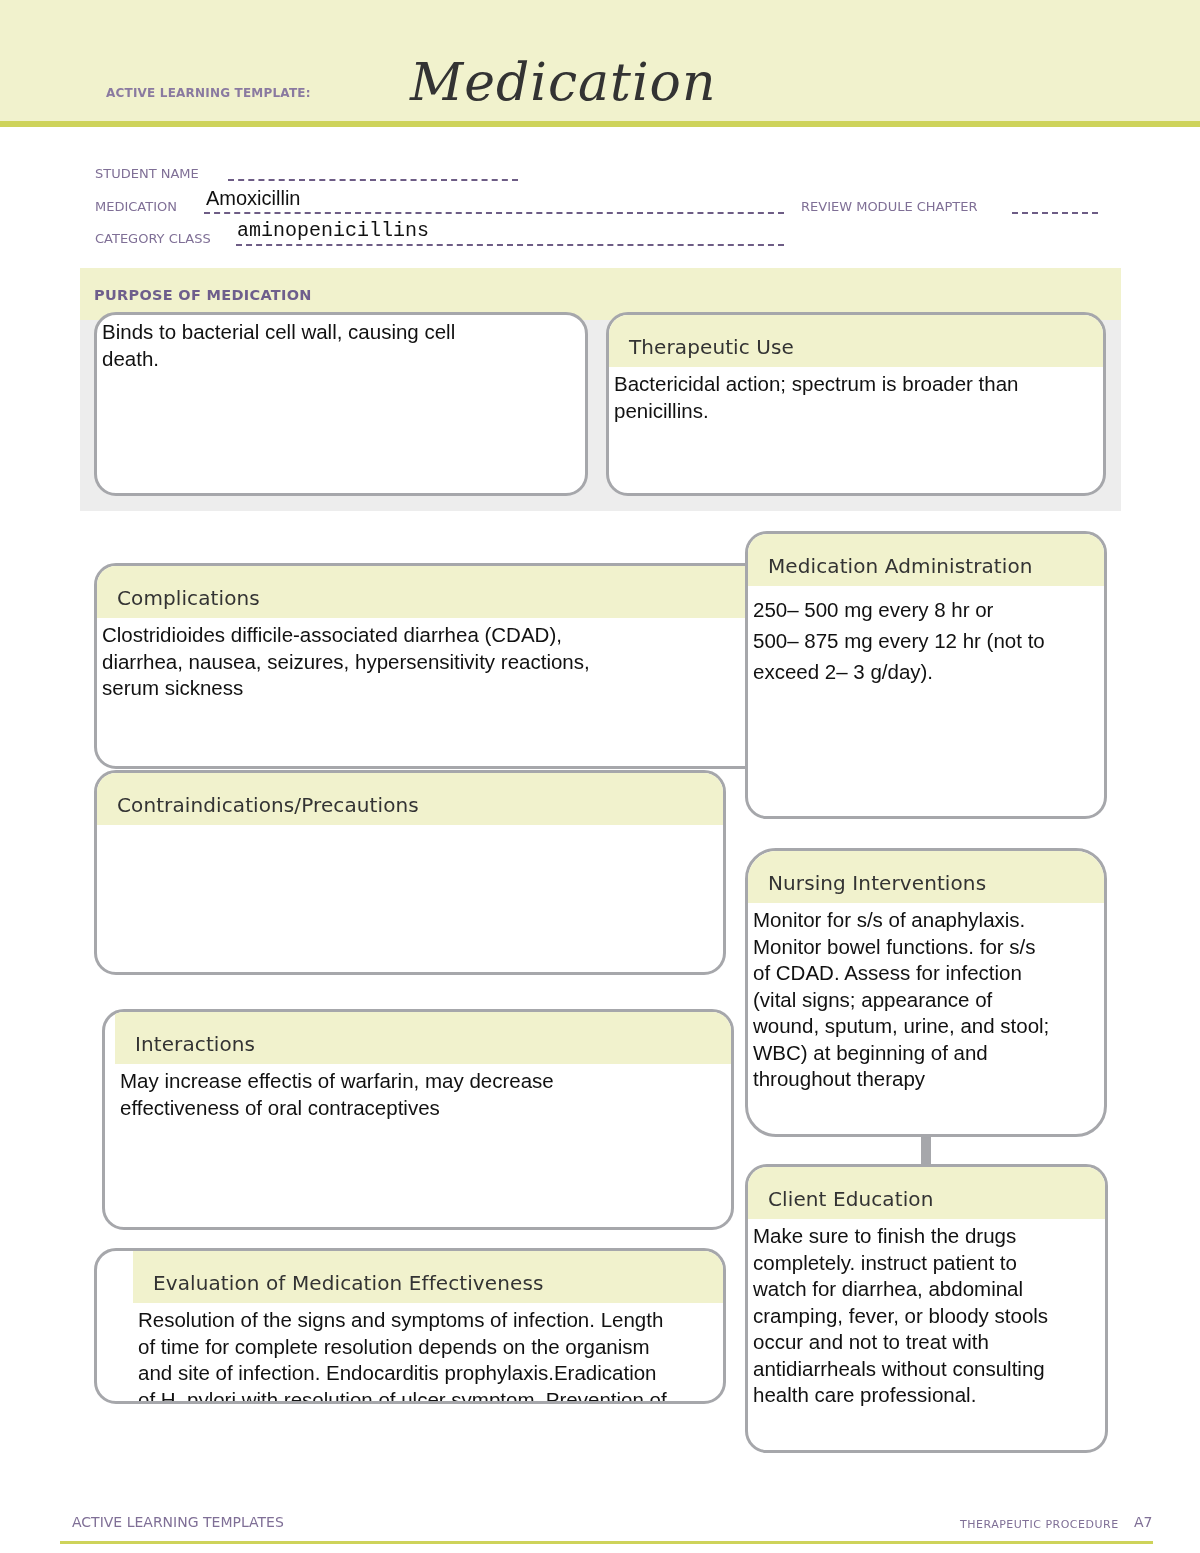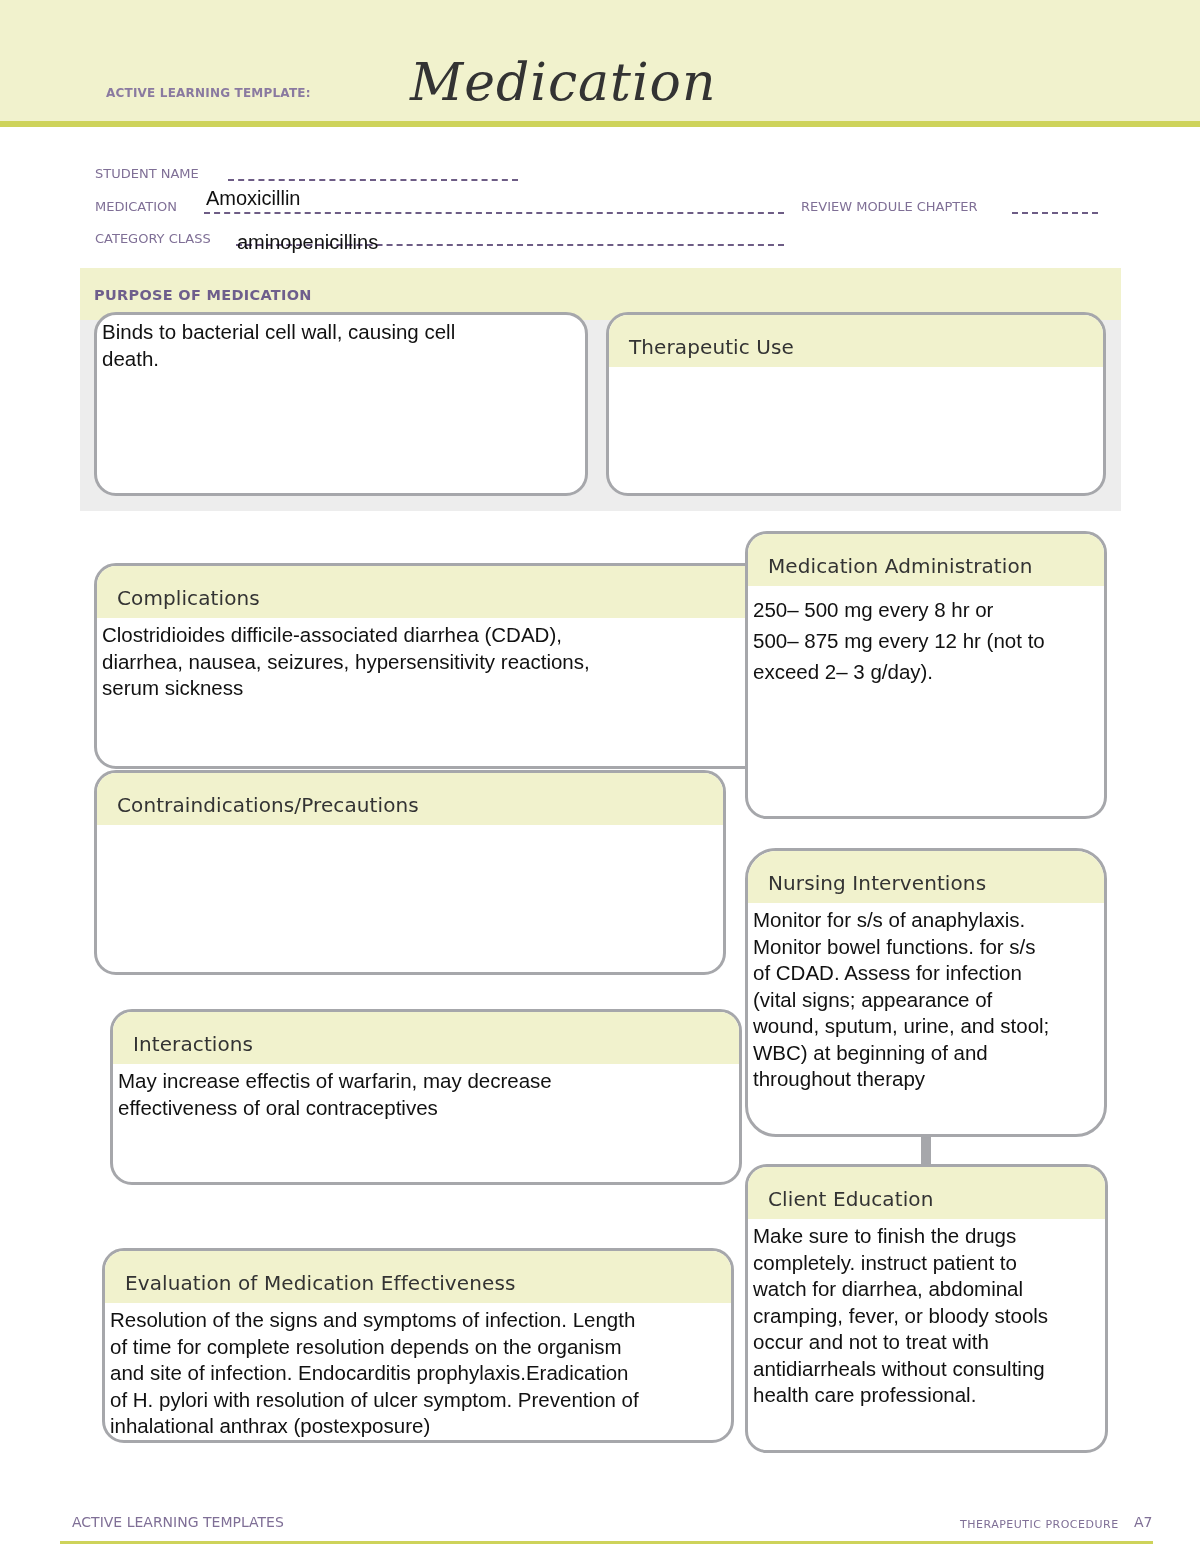--- a/index.html
+++ b/index.html
@@ -47,63 +47,65 @@
 <div class="field-label" style="left:95px; top:199px;">MEDICATION</div>
 <div class="field-line" style="left:204px; top:212px; width:580px;"></div>
 <div class="field-value" style="left:206px; top:187px;">Amoxicillin</div>
 
 <div class="field-label" style="left:801px; top:199px;">REVIEW MODULE CHAPTER</div>
 <div class="field-line" style="left:1012px; top:212px; width:86px;"></div>
 <div class="field-value" style="left:1014px; top:187px;"></div>
 
 <div class="field-label" style="left:95px; top:231px;">CATEGORY CLASS</div>
 <div class="field-line" style="left:236px; top:244px; width:548px;"></div>
-<div class="field-value" style="left:237px; top:231px;">aminopenicillins</div>
+<div class="field-value" style="left:237px; top:219px;font-family:Liberation Mono, monospace;">aminopenicillins</div>
 
 <div class="purpose-panel">
   <div class="purpose-header">
     <div class="purpose-title">PURPOSE OF MEDICATION</div>
   </div>
 </div>
 
 <div class="card" style="left:94px; top:312px; width:494px; height:184px;">
   <div class="card-body">Binds to bacterial cell wall, causing cell
 death.</div>
 </div>
 
 <div class="card" style="left:606px; top:312px; width:500px; height:184px;">
   <div class="card-head">
     <span class="card-title">Therapeutic Use</span>
   </div>
+  <div class="card-body">Bactericidal action; spectrum is broader than
+penicillins.</div>
 </div>
 
 <div class="card" style="left:94px; top:531px; width:764px; height:206px;margin-top:32px;">
   <div class="card-head">
     <span class="card-title">Complications</span>
   </div>
   <div class="card-body">Clostridioides difficile-associated diarrhea (CDAD),
 diarrhea, nausea, seizures, hypersensitivity reactions,
 serum sickness</div>
 </div>
 
 <div class="card" style="left:94px; top:770px; width:632px; height:205px;">
   <div class="card-head">
     <span class="card-title">Contraindications/Precautions</span>
   </div>
 </div>
 
-<div class="card" style="left:110px; top:1009px; width:632px; height:176px;">
+<div class="card" style="left:102px; top:1009px; width:632px; height:221px;padding-left:10px;">
   <div class="card-head">
     <span class="card-title">Interactions</span>
   </div>
   <div class="card-body">May increase effectis of warfarin, may decrease
 effectiveness of oral contraceptives</div>
 </div>
 
-<div class="card" style="left:102px; top:1248px; width:632px; height:195px;">
+<div class="card" style="left:94px; top:1248px; width:632px; height:156px;padding-left:36px;">
   <div class="card-head">
     <span class="card-title">Evaluation of Medication Effectiveness</span>
   </div>
   <div class="card-body">Resolution of the signs and symptoms of infection. Length
 of time for complete resolution depends on the organism
 and site of infection. Endocarditis prophylaxis.Eradication
 of H. pylori with resolution of ulcer symptom. Prevention of
 inhalational anthrax (postexposure)</div>
 </div>
 

